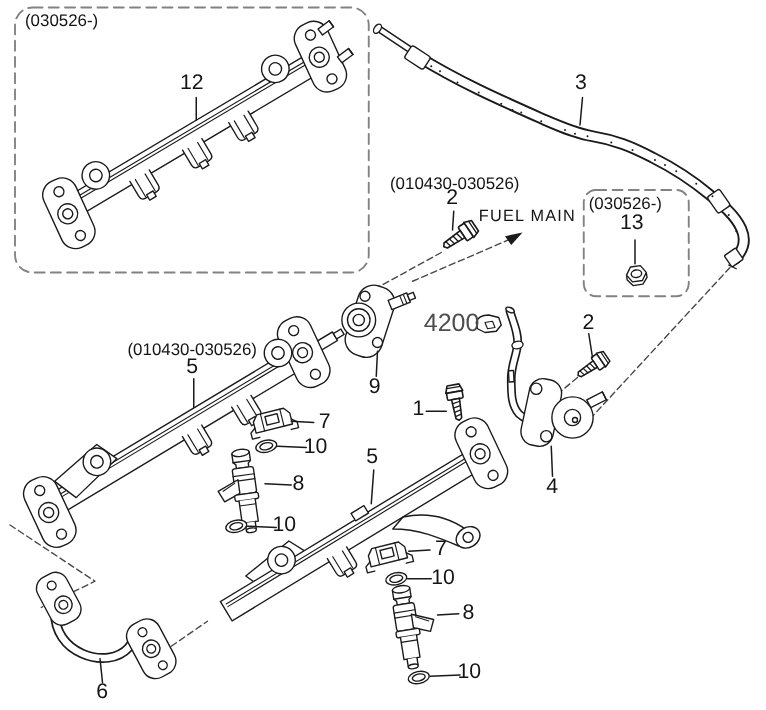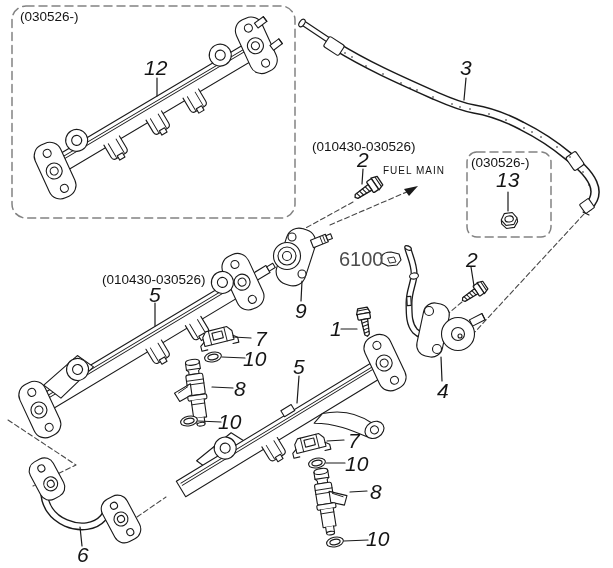--- a/index.html
+++ b/index.html
@@ -16,23 +16,23 @@
   #art .ld{stroke:#1a1a1a;stroke-width:1.2;}
   #art .ho{stroke-width:9.5;}
   #art .ho2{stroke-width:6;}
   #art .hw{stroke:#ffffff;stroke-width:6.5;}
   #art .hw2{stroke:#ffffff;stroke-width:3.6;}
   #art .to{stroke-width:7;}
   #art .tw{stroke:#ffffff;stroke-width:4.4;}
   #art .ah{fill:#1a1a1a;stroke:none;}
   #art .thin{stroke-width:0.9;}
   .lbl{position:absolute;line-height:1;white-space:nowrap;color:#141414;}
-  .pn{font-size:21px;font-style:italic;}
+  .pn{font-size:17px;}
   .code{font-size:13.5px;}
-  .fuelmain{font-size:10px;letter-spacing:1px;}
+  .fuelmain{font-size:13px;letter-spacing:1px;}
   .ref4200{font-size:20px;color:#4d4d4d;}
 </style>
 </head>
 <body>
 
 <div id="stage">
 
 <svg id="art" width="613" height="568" viewBox="0 0 613 568">
   <defs>
     <g id="boss">
@@ -297,21 +297,21 @@
     <line x1="368" y1="540" x2="344" y2="541" class="ld"></line>
   </g>
 </svg>
 
 <div class="lbl code" style="left:20px;top:10px;">(030526-)</div>
 <div class="lbl code" style="left:471px;top:156px;">(030526-)</div>
 <div class="lbl code" style="left:312px;top:140px;">(010430-030526)</div>
 <div class="lbl code" style="left:102px;top:273px;">(010430-030526)</div>
 
 <div class="lbl fuelmain" style="left:383px;top:166px;">FUEL MAIN</div>
-<div class="lbl ref4200" style="left:339px;top:249px;">6100</div>
+<div class="lbl ref4200" style="left:339px;top:249px;">4200</div>
 
 <div class="lbl pn" style="left:144px;top:57px;">12</div>
 <div class="lbl pn" style="left:460px;top:57px;">3</div>
 <div class="lbl pn" style="left:357px;top:149px;">2</div>
 <div class="lbl pn" style="left:466px;top:249px;">2</div>
 <div class="lbl pn" style="left:496px;top:169px;">13</div>
 <div class="lbl pn" style="left:295px;top:300px;">9</div>
 <div class="lbl pn" style="left:330px;top:318px;">1</div>
 <div class="lbl pn" style="left:149px;top:284px;">5</div>
 <div class="lbl pn" style="left:293px;top:356px;">5</div>

